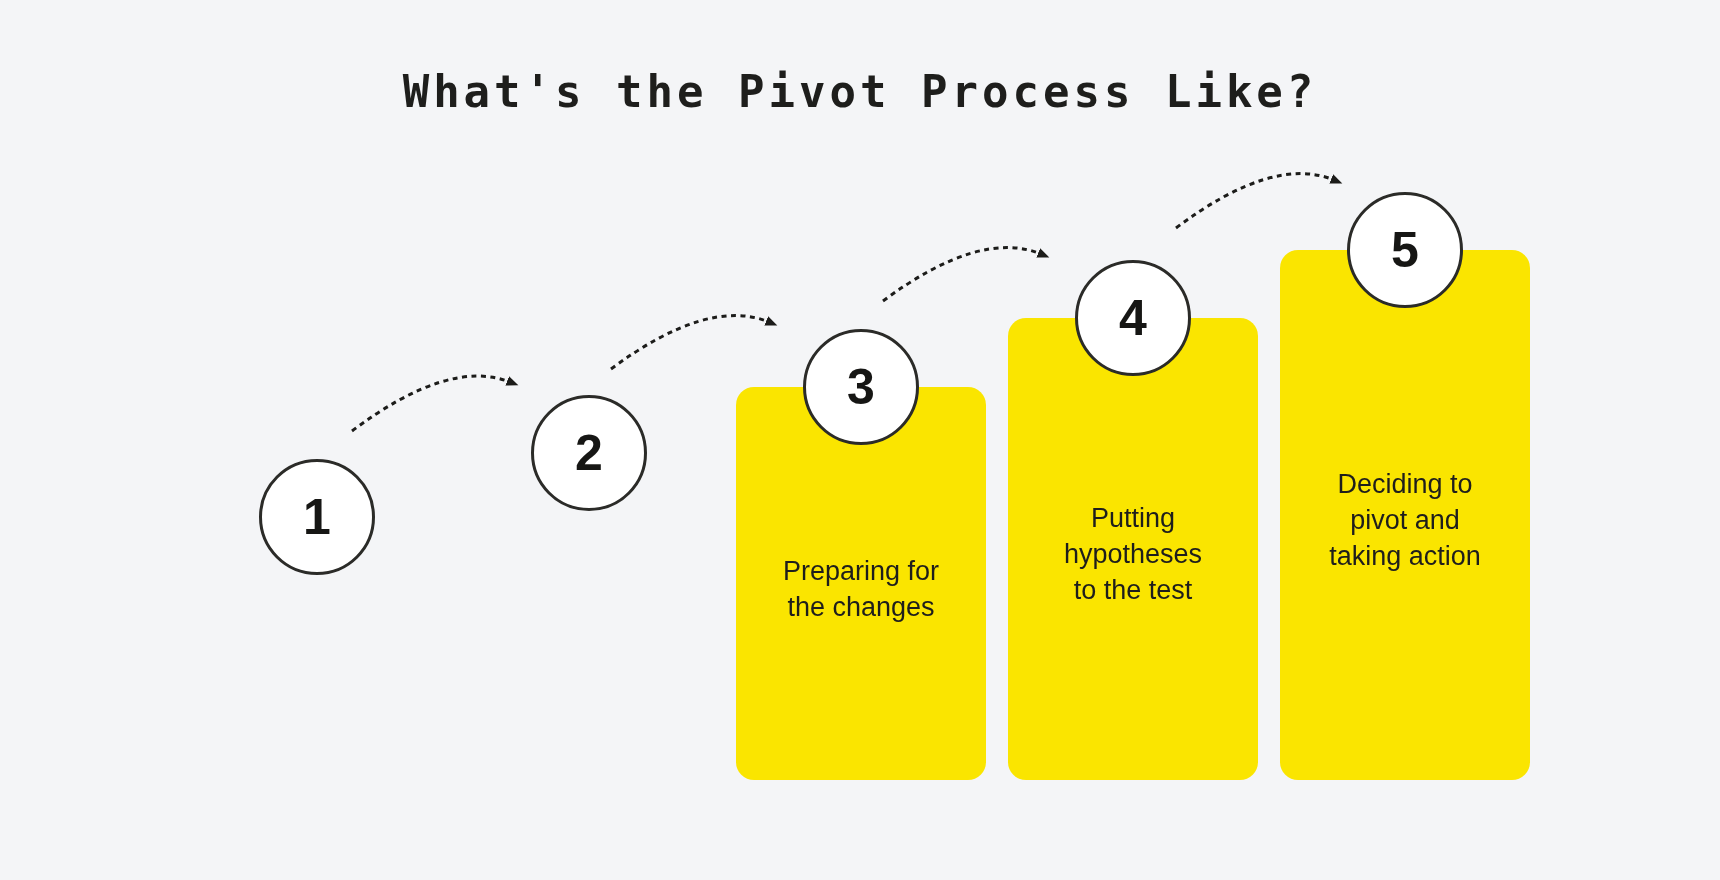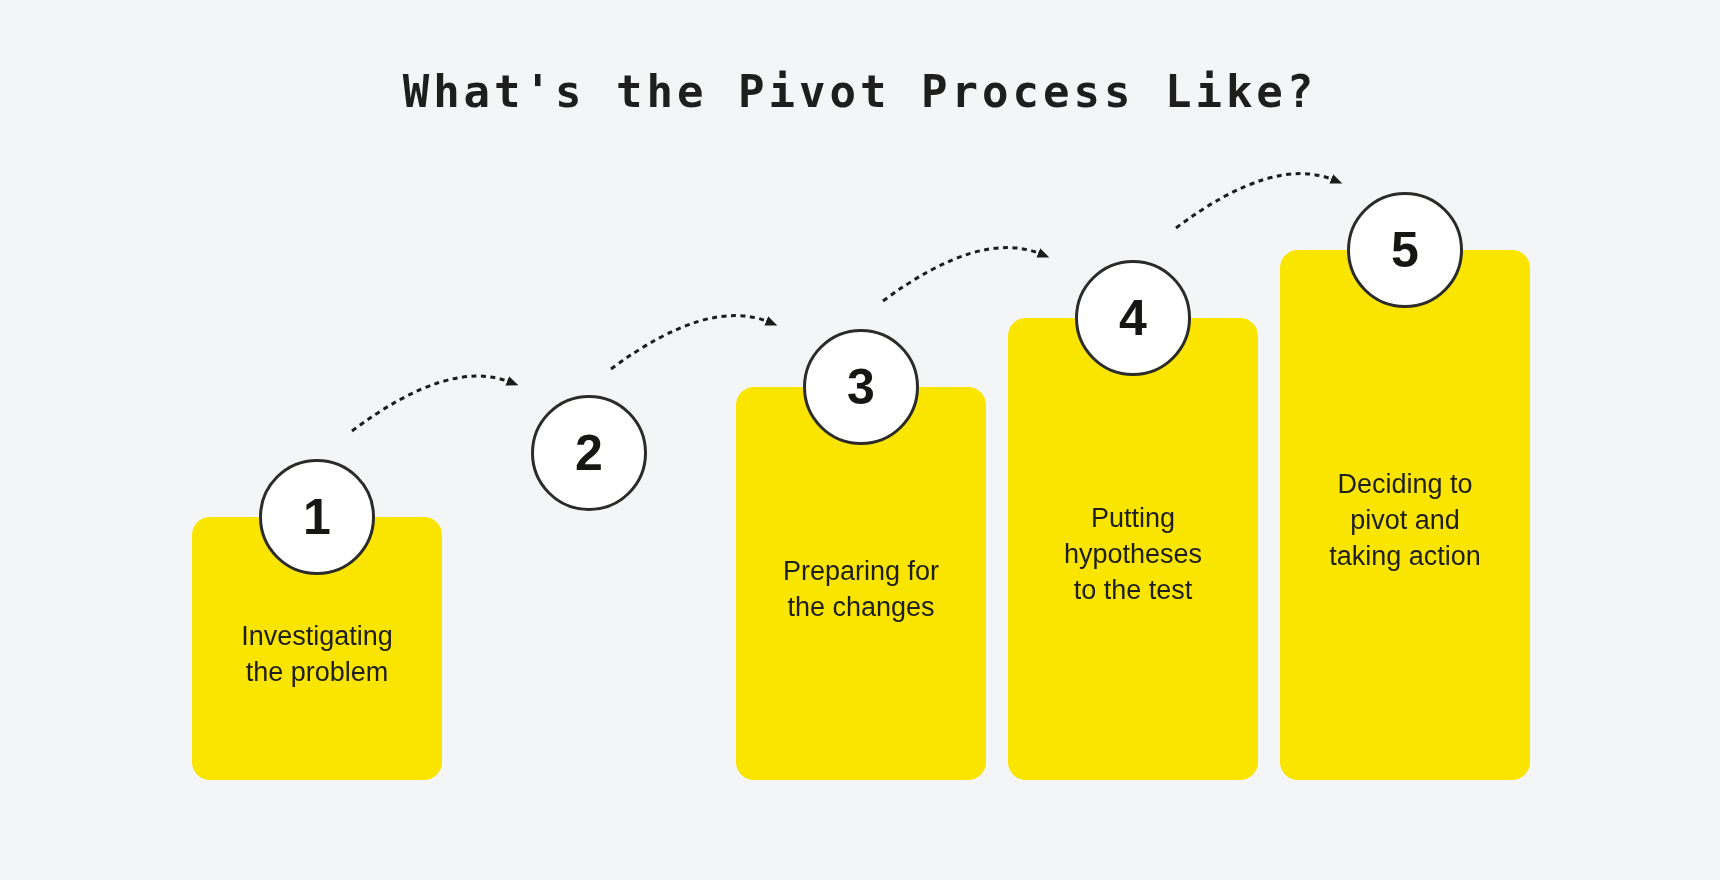--- a/index.html
+++ b/index.html
@@ -100,24 +100,20 @@
       <marker id="ah" markerWidth="14" markerHeight="12" refX="3" refY="5" orient="auto" markerUnits="userSpaceOnUse">
         <path d="M0,0 L12,5 L0,10 Z" fill="#1C1C1A"></path>
       </marker>
     </defs>
     <path class="arrow" d="M352,431 Q449,358 510,382" marker-end="url(#ah)"></path>
     <path class="arrow" d="M611,369 Q708,297 769,322" marker-end="url(#ah)"></path>
     <path class="arrow" d="M883,301 Q980,229 1041,254" marker-end="url(#ah)"></path>
     <path class="arrow" d="M1176,228 Q1273,155 1334,180" marker-end="url(#ah)"></path>
   </svg>
 
-  <div class="bar b1">
-    <p class="label">Investigating
-the problem</p>
-  </div>
   <div class="bar b4">
     <p class="label">Putting
 hypotheses
 to the test</p>
   </div>
   <div class="bar b3">
     <p class="label">Preparing for
 the changes</p>
   </div>
   <div class="bar b5">

